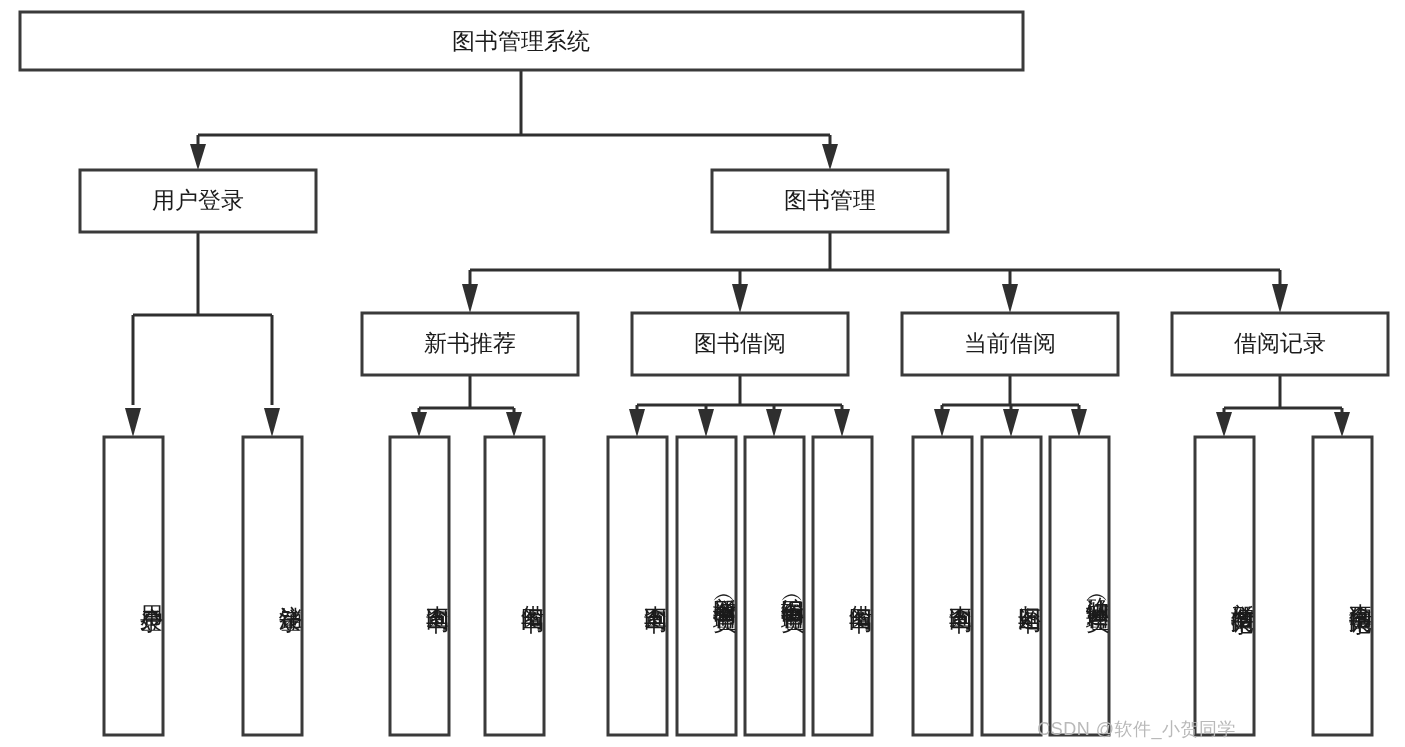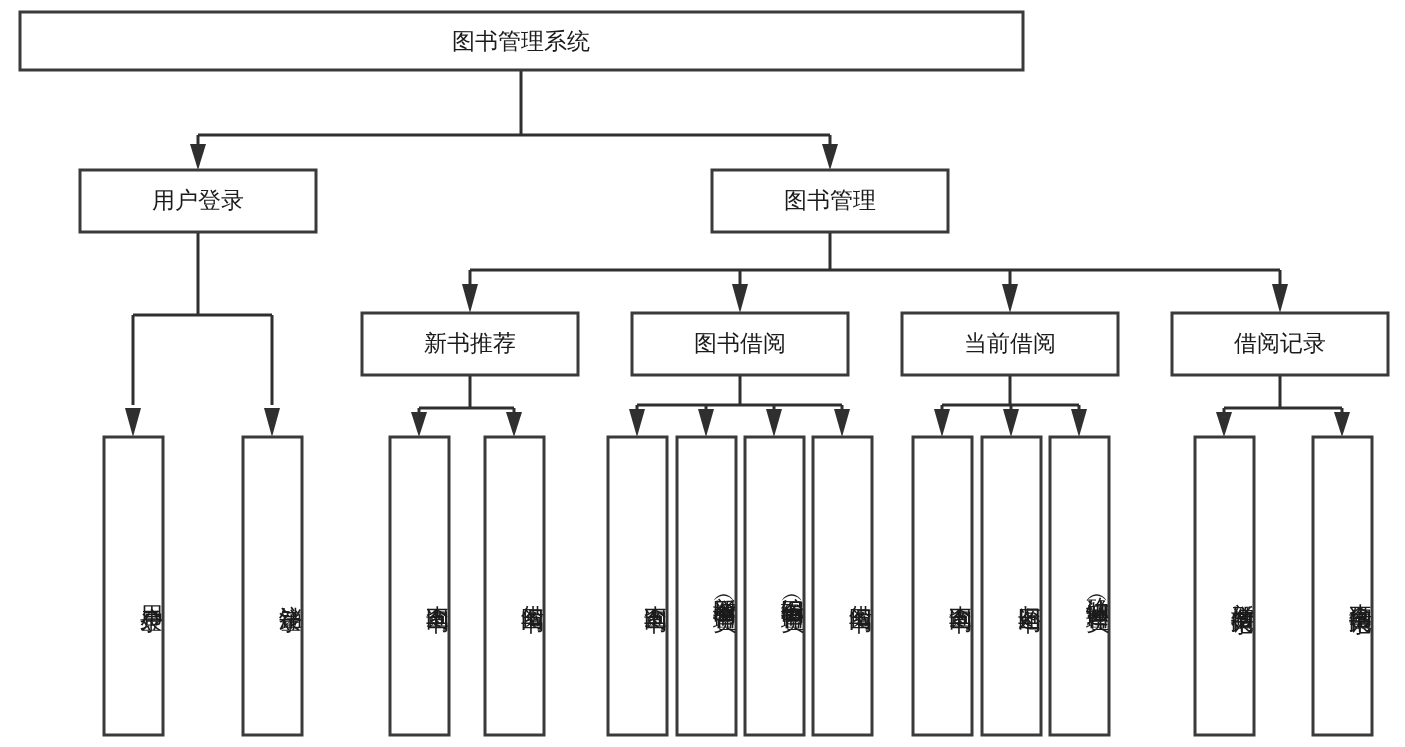--- a/index.html
+++ b/index.html
@@ -305,13 +305,14 @@
     <g>
       <rect class="node-box" x="1313" y="437" width="59" height="298"></rect>
       <foreignObject x="1313" y="452" width="59" height="278">
         <div xmlns="http://www.w3.org/1999/xhtml" class="leaf-fo-inner">
           <div class="node-label-v-wrap">查询借阅记录</div>
         </div>
       </foreignObject>
     </g>
   </svg>
 
+  <div class="watermark">CSDN @软件_小贺同学</div>
 </div>
 
 </body></html>

